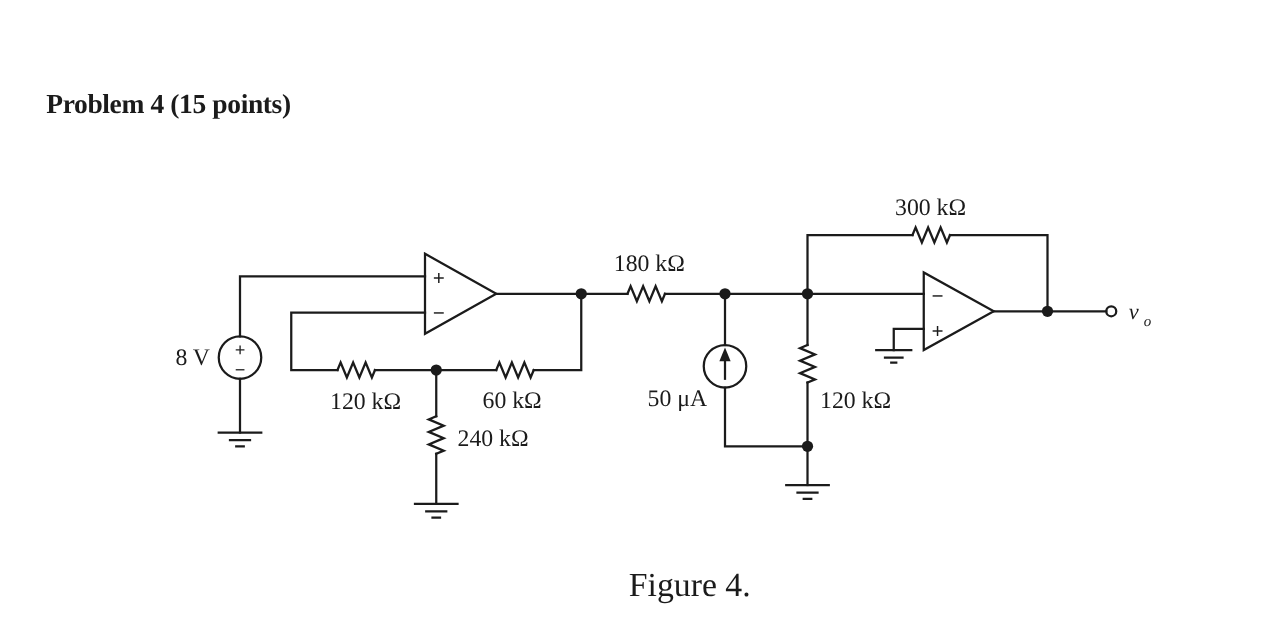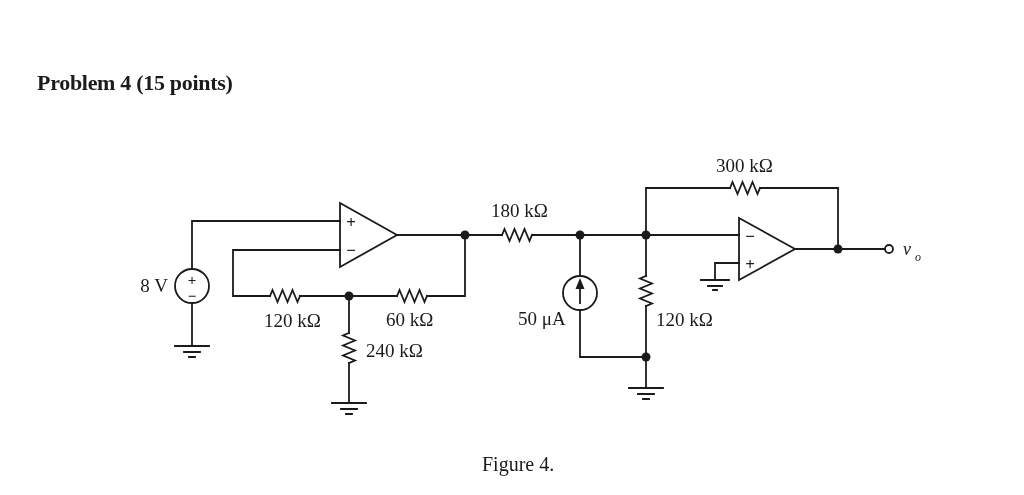--- a/index.html
+++ b/index.html
@@ -27,23 +27,23 @@
     position: absolute;
     left: 37px;
     top: 99px;
     font-size: 20px;
     white-space: nowrap;
   }
   .body-line i { font-style: italic; }
   .body-line sub { font-size: 13px; font-style: italic; }
   .caption {
     position: absolute;
-    left: 482px;
+    left: 503px;
     top: 453px;
-    font-size: 20px;
+    font-size: 27px;
     white-space: nowrap;
   }
   svg.circuit {
     position: absolute;
     left: 0;
     top: 0;
   }
   svg.circuit .stroke {
     fill: none;
     stroke: var(--ink);

